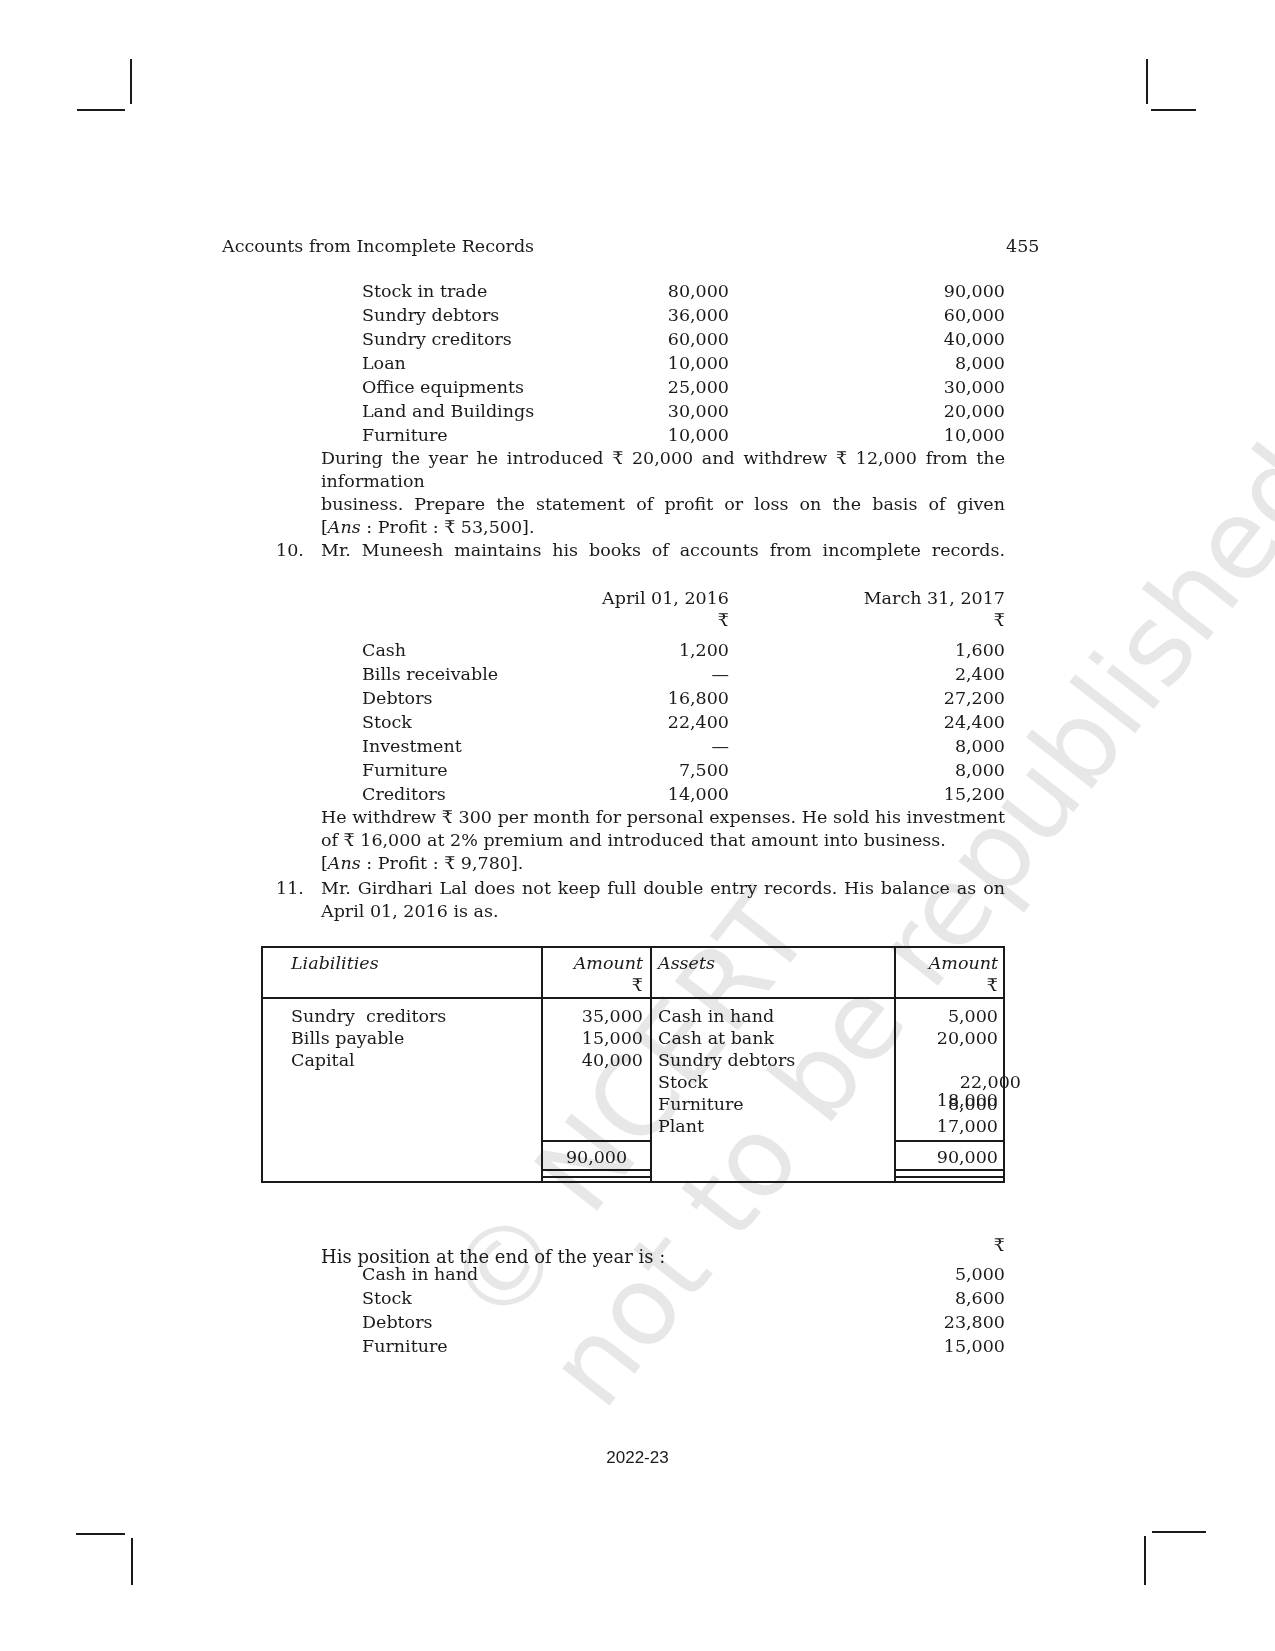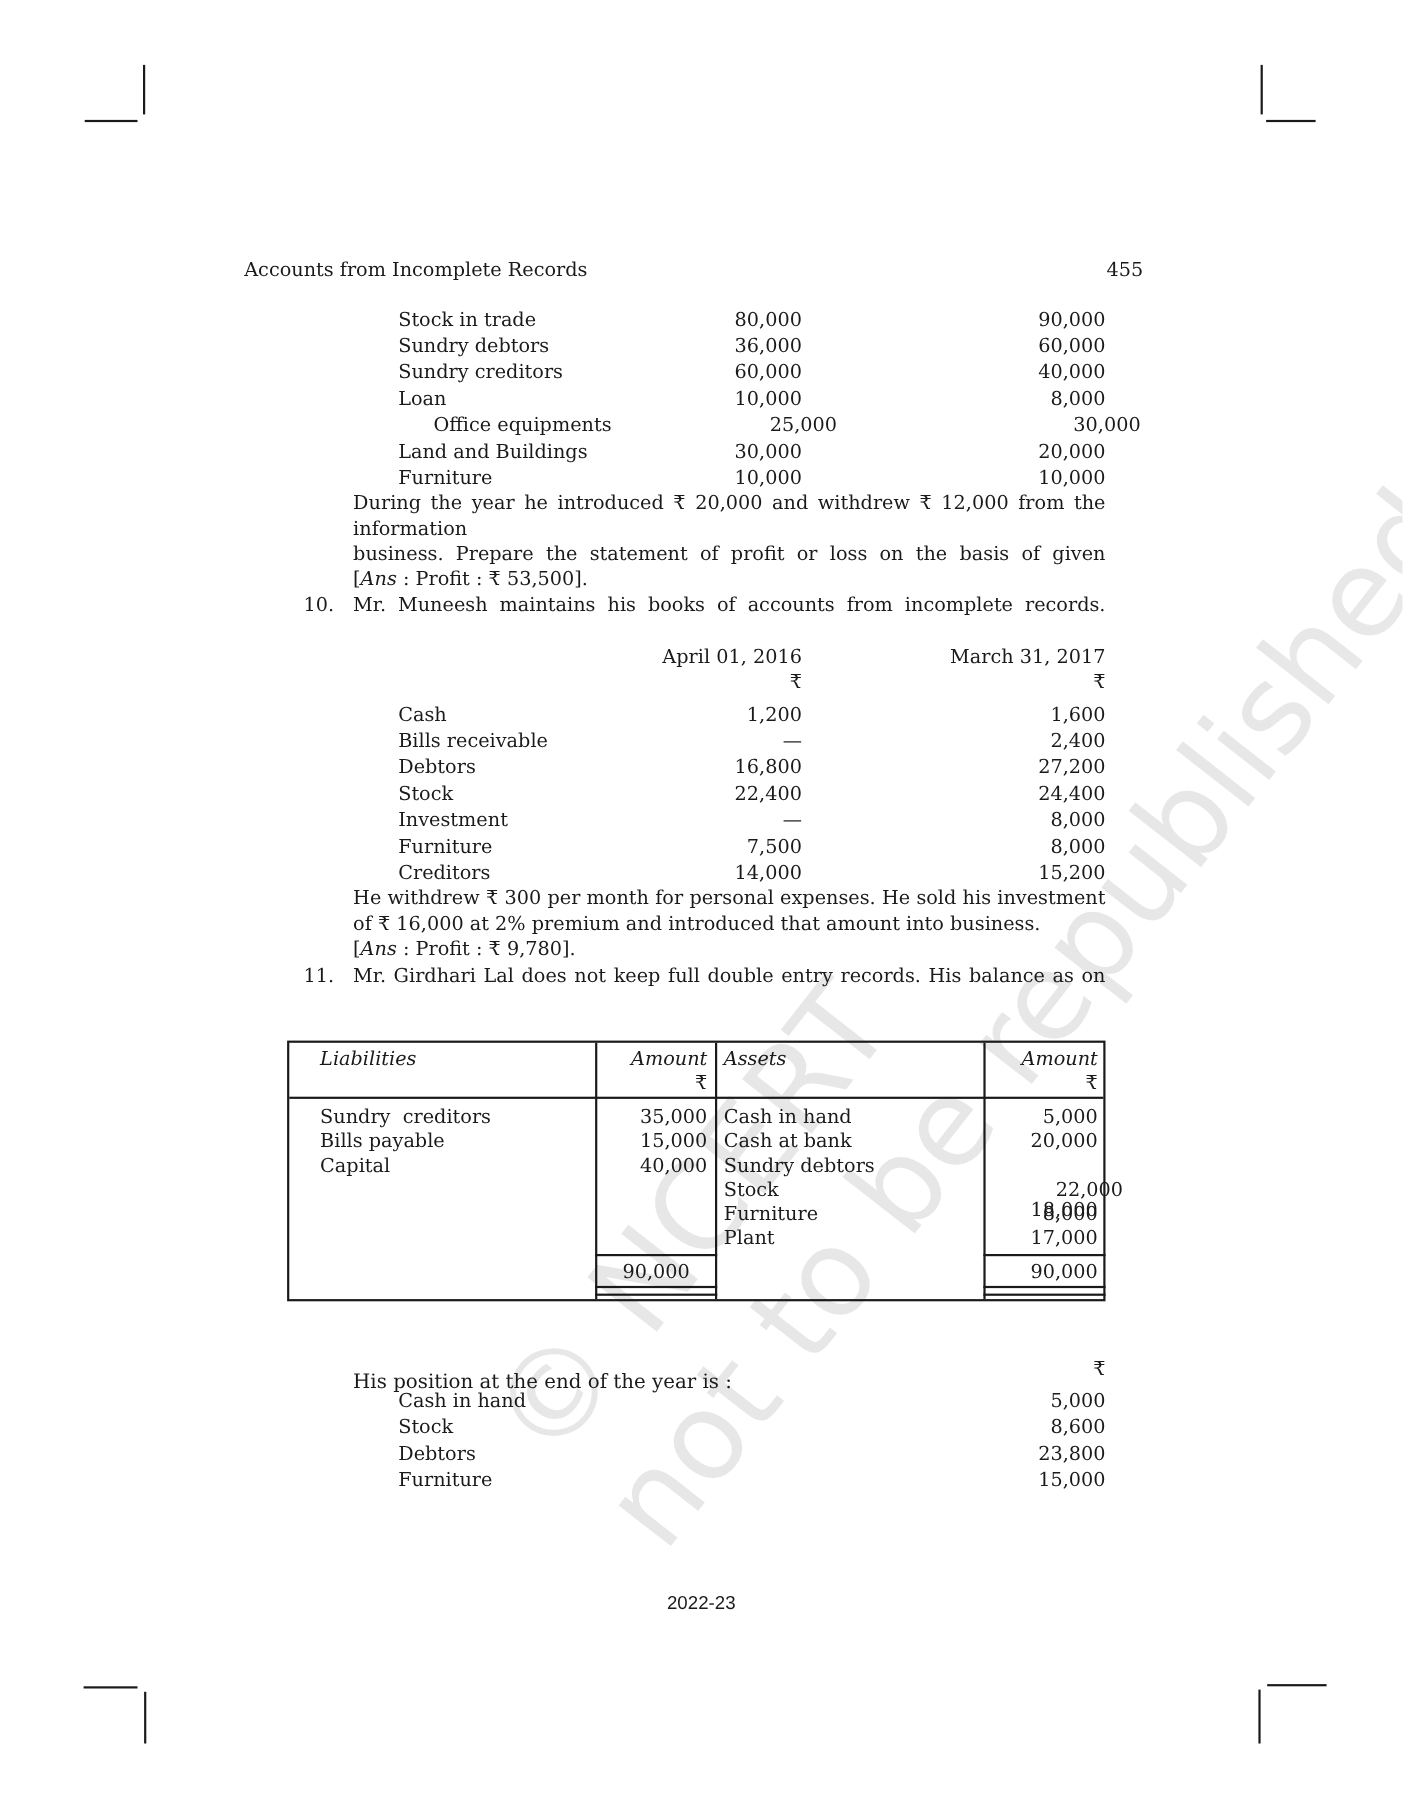--- a/index.html
+++ b/index.html
@@ -65,21 +65,21 @@
   <div class="row" style="top:327px;">
     <span class="lbl">Sundry creditors</span>
     <span class="v1">60,000</span>
     <span class="v2">40,000</span>
   </div>
   <div class="row" style="top:351px;">
     <span class="lbl">Loan</span>
     <span class="v1">10,000</span>
     <span class="v2">8,000</span>
   </div>
-  <div class="row" style="top:375px;margin-left:32px;">
+  <div class="row" style="top:375px;">
     <span class="lbl">Office equipments</span>
     <span class="v1">25,000</span>
     <span class="v2">30,000</span>
   </div>
   <div class="row" style="top:399px;">
     <span class="lbl">Land and Buildings</span>
     <span class="v1">30,000</span>
     <span class="v2">20,000</span>
   </div>
   <div class="row" style="top:423px;">
@@ -147,20 +147,21 @@
 </div>
 <div class="para" style="top:806px;">
   <span class="line">He withdrew ₹ 300 per month for personal expenses. He sold his investment</span>
   <span class="line last">of ₹ 16,000 at 2% premium and introduced that amount into business.</span>
   <span class="line last"><span>[</span><em>Ans</em><span> : Profit : ₹ 9,780].</span></span>
 </div>
 
 <div class="qnum" style="top:877px;">11.</div>
 <div class="para" style="top:877px;">
   <span class="line">Mr. Girdhari Lal does not keep full double entry records. His balance as on</span>
+  <span class="line last">April 01, 2016 is as.</span>
 </div>
 
 <div class="bs">
   <div class="vline" style="left:278px;"></div>
   <div class="vline" style="left:387px;"></div>
   <div class="vline" style="left:631px;"></div>
   <div class="hline" style="top:49px;"></div>
 
   <div class="cell" style="left:28px; top:4px;"><em>Liabilities</em></div>
   <div class="cell num" style="left:280px; width:100px; top:4px;"><em>Amount</em></div>

